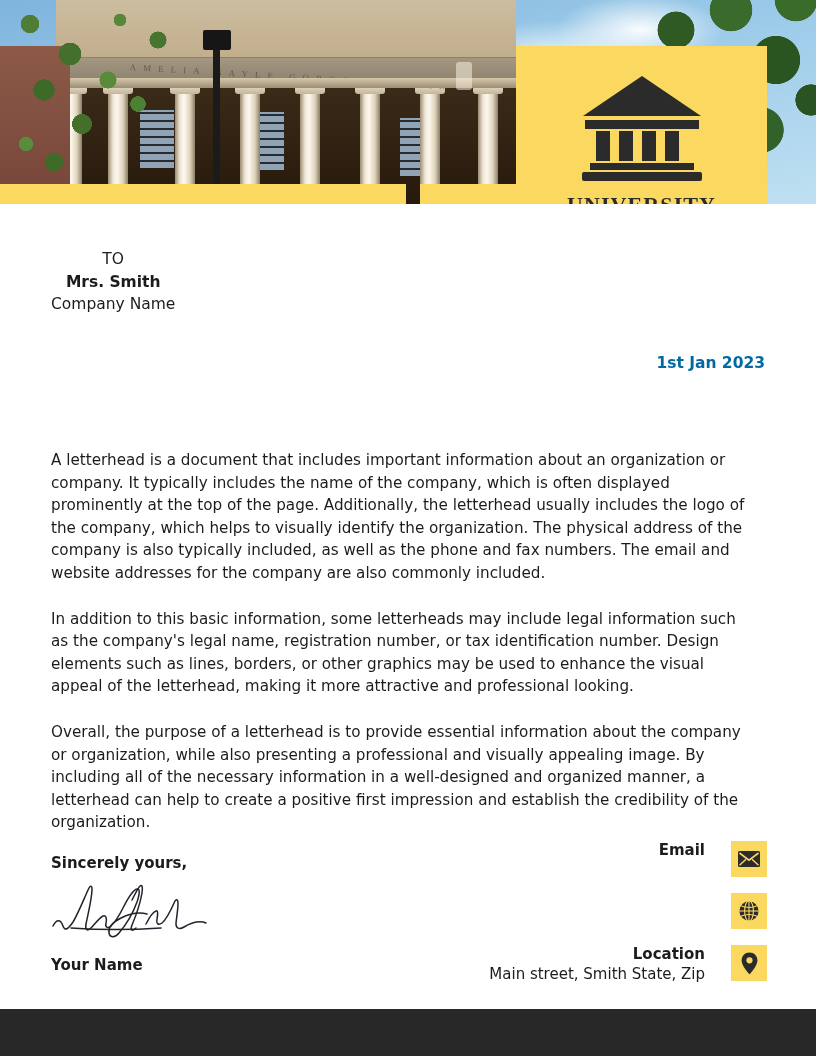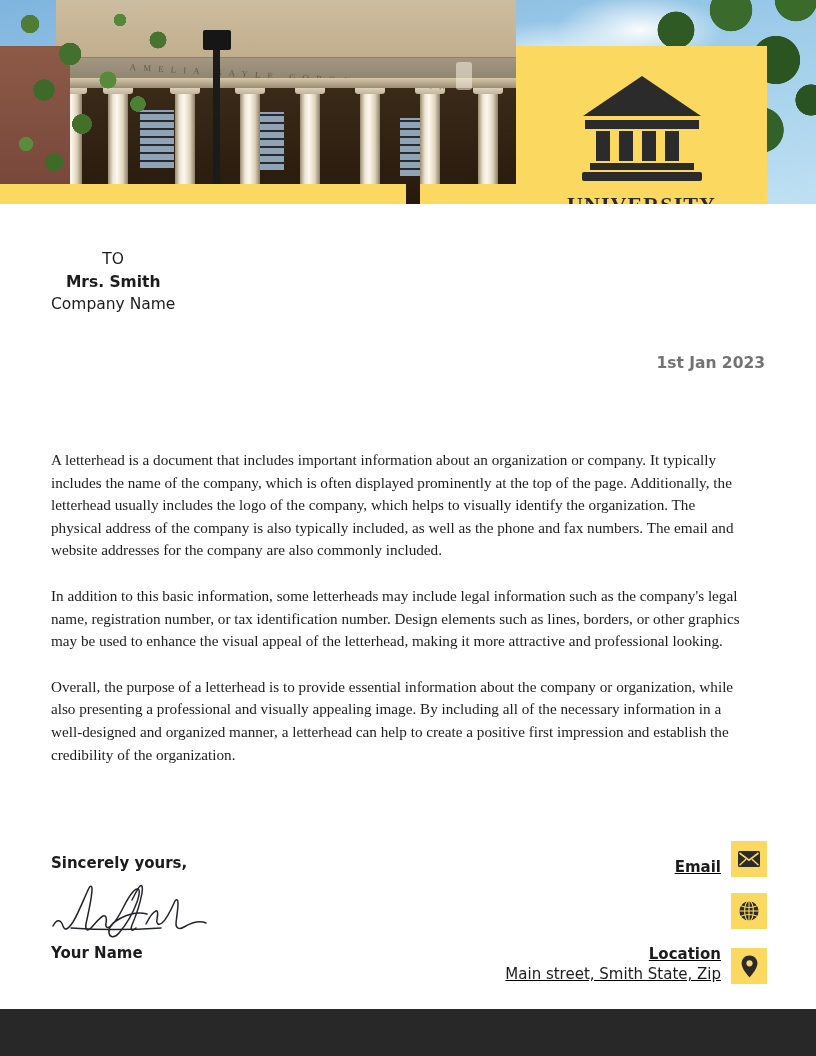--- a/index.html
+++ b/index.html
@@ -202,62 +202,61 @@
     line-height: 22.5px;
   }
   .addr-line { white-space: nowrap; text-align: center; }
   .addr-line.b { font-weight: bold; }
 
   .date-line {
     position: absolute;
     right: 51px; top: 150px;
     font-size: 15.5px;
     font-weight: bold;
-    color: #737373;
+    color: #0369a1;
   }
 
   .salutation {
     position: absolute;
     left: 51px; top: 181px;
     font-size: 15.5px;
     line-height: 22.5px;
     font-weight: bold;
     color: #1c1c1c;
   }
 
   .paragraphs {
     position: absolute;
     left: 51px; top: 245px;
     width: 712px;
     color: #1c1c1c;
     font-size: 15.2px;
     line-height: 22.6px;
   }
-  .paragraphs p { margin: 0 18px 23px 0; font-family: Liberation Serif, serif; }
+  .paragraphs p { margin: 0 18px 23px 0; }
 
   
   .sign-block { position: absolute; left: 51px; top: 650px; }
   .sincerely { font-size: 15px; font-weight: bold; color: #1c1c1c; }
   .signature-svg { display: block; margin-top: 6px; margin-left: -2px; }
-  .your-name { margin-top: 4px; font-size: 15px; font-weight: bold; color: #1c1c1c; }
+  .your-name { margin-top: 16px; font-size: 15px; font-weight: bold; color: #1c1c1c; }
 
   
   .contact-block {
     position: absolute;
     right: 49px; top: 637px;
     display: flex;
     flex-direction: column;
     gap: 16px;
   }
   .contact-row {
     display: flex;
-    align-items: flex-end;
+    align-items: flex-start;
     justify-content: flex-end;
-    gap: 10px;
-    text-decoration: underline;
+    gap: 26px;
   }
   .contact-text { text-align: right; color: #1c1c1c; }
   .contact-label { font-size: 15px; font-weight: bold; line-height: 19px; }
   .contact-value { font-size: 15px; line-height: 20px; white-space: nowrap; }
   .contact-icon {
     width: 36px; height: 36px;
     background: #fbd85f;
     display: flex; align-items: center; justify-content: center;
     flex: 0 0 auto;
   }

